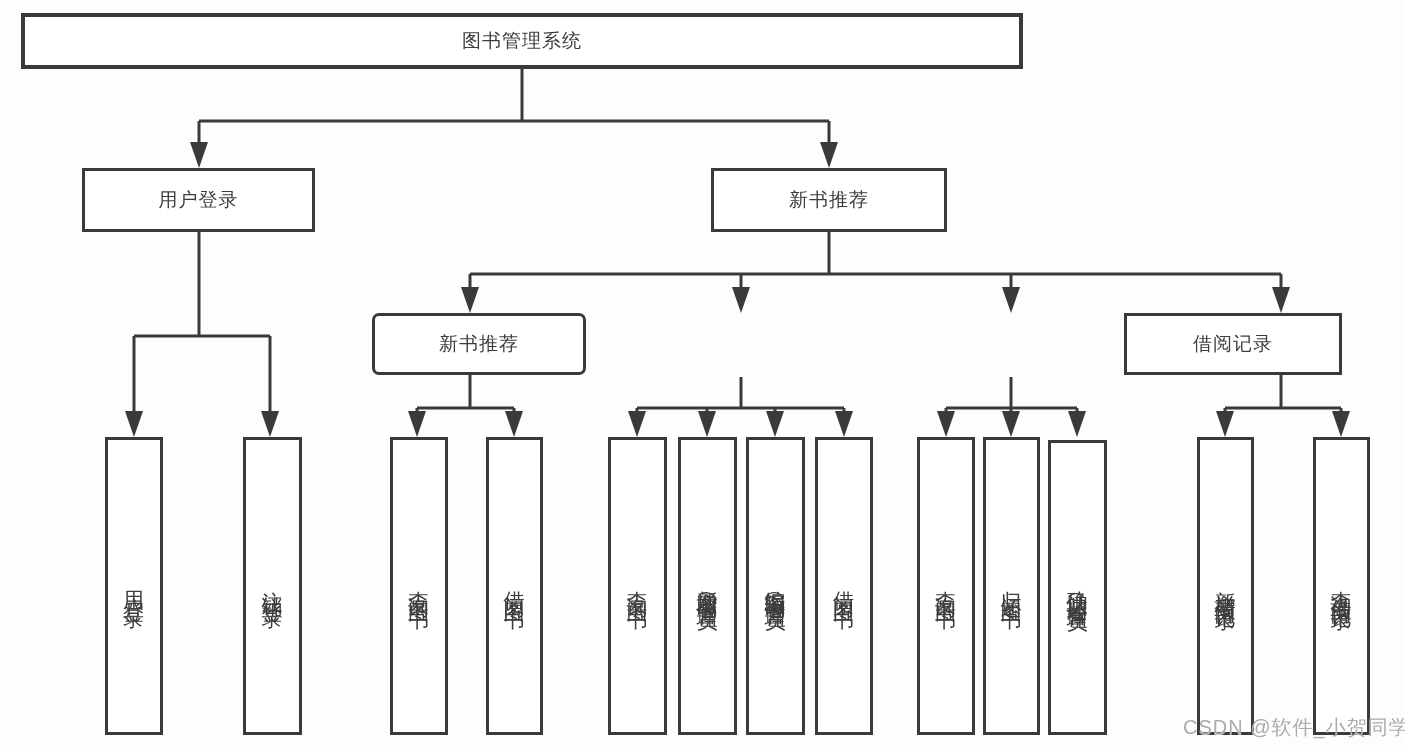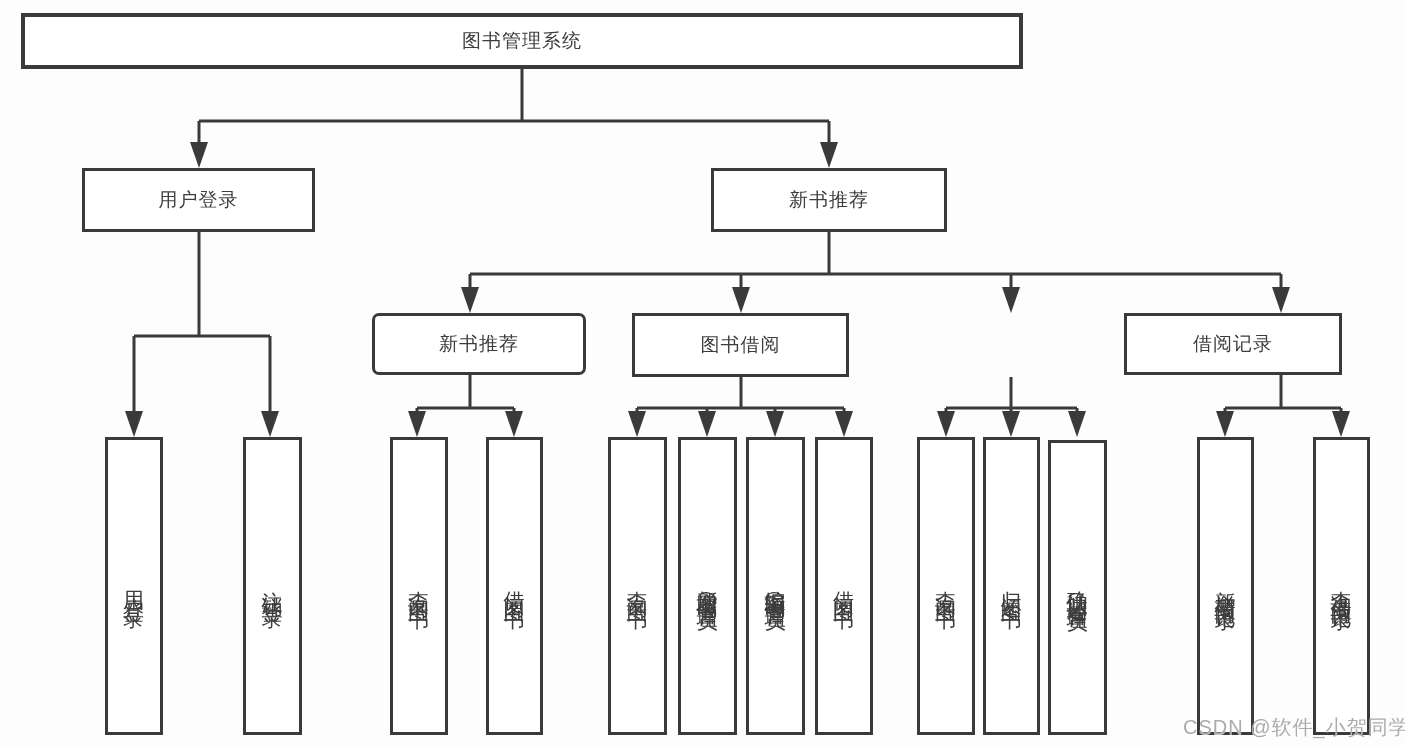--- a/index.html
+++ b/index.html
@@ -106,23 +106,20 @@
   <div class="node" style="left:82px;top:168px;width:233px;height:64px;">
     <span class="hlabel">用户登录</span>
   </div>
   <div class="node" style="left:711px;top:168px;width:236px;height:64px;">
     <span class="hlabel">新书推荐</span>
   </div>
 
   <div class="node" style="left:372px;top:313px;width:214px;height:62px;border-radius:7px;">
     <span class="hlabel">新书推荐</span>
   </div>
-  <div class="node" style="left:632px;top:313px;width:217px;height:64px;">
-    <span class="hlabel">图书借阅</span>
-  </div>
   <div class="node" style="left:1124px;top:313px;width:218px;height:62px;">
     <span class="hlabel">借阅记录</span>
   </div>
 
   <div class="node leaf" style="left:105px;top:437px;width:58px;height:298px;">
     <span class="vlabel">用户登录</span>
   </div>
   <div class="node leaf" style="left:243px;top:437px;width:59px;height:298px;">
     <span class="vlabel">注销登录</span>
   </div>

